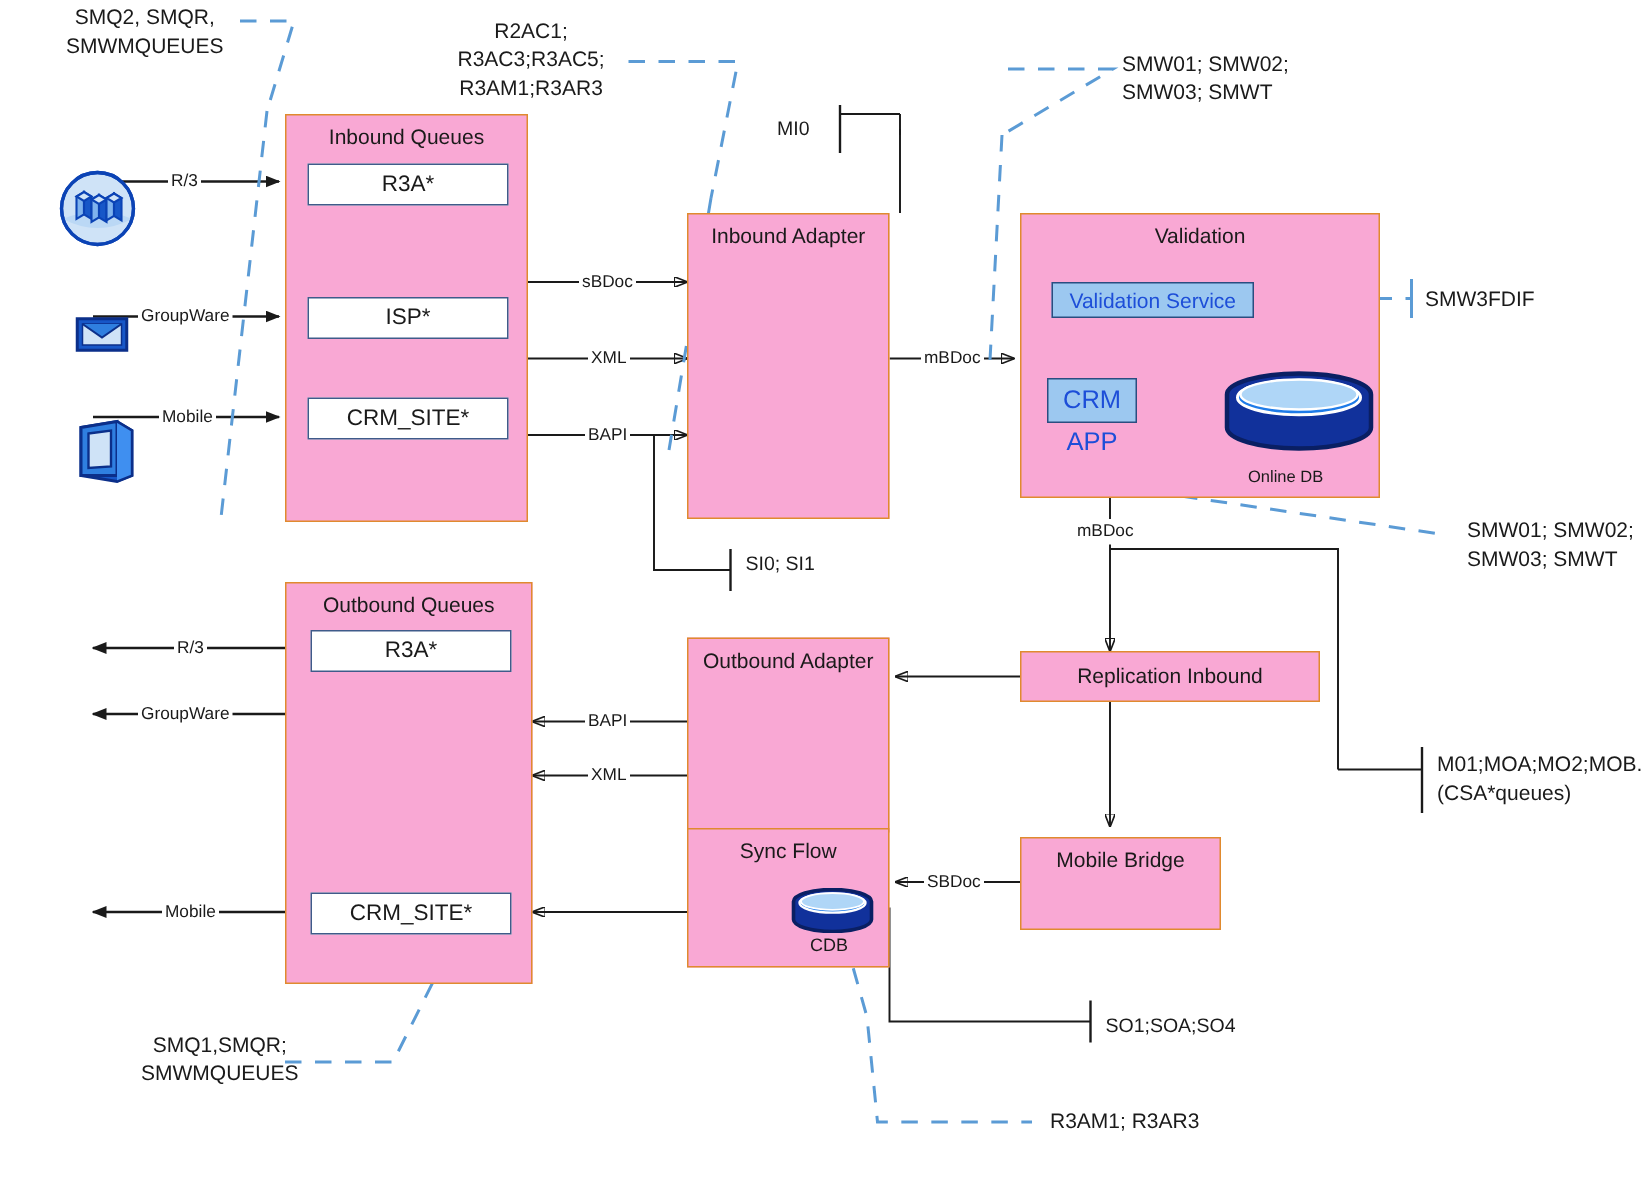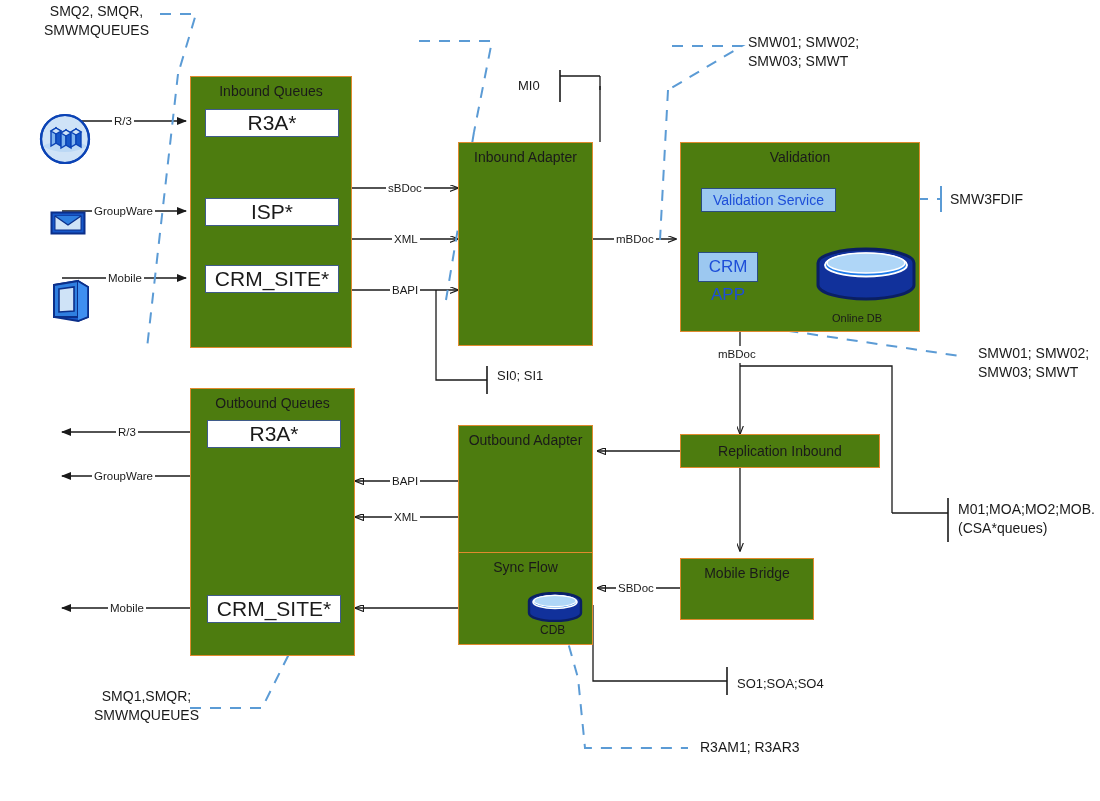--- a/index.html
+++ b/index.html
@@ -23,21 +23,21 @@
     position: absolute;
     left: 0;
     top: 0;
     width: 1100px;
     height: 801px;
     pointer-events: none;
   }
   .node {
     position: absolute;
     box-sizing: border-box;
-    background: #4d7c0f;
+    background: #f9a8d4;
     border: 1px solid #E08A2E;
   }
   .node > .node-title {
     position: absolute;
     left: 0;
     right: 0;
     top: 6px;
     text-align: center;
     font-size: 14px;
     color: #1a1a1a;
@@ -46,21 +46,21 @@
   .node.centered > .node-title {
     top: 50%;
     transform: translateY(-50%);
   }
   .qitem {
     position: absolute;
     box-sizing: border-box;
     background: #ffffff;
     border: 1px solid #3f5b8a;
     text-align: center;
-    font-size: 21px;
+    font-size: 15px;
     color: #1a1a1a;
     line-height: 26px;
     height: 28px;
   }
   .bluebox {
     position: absolute;
     box-sizing: border-box;
     background: #9CC8F0;
     border: 1px solid #2a4d80;
     text-align: center;
@@ -315,20 +315,23 @@
 
   <div class="lbl small" style="left:116px; top:424px;">R/3</div>
   <div class="lbl small" style="left:92px; top:468px;">GroupWare</div>
   <div class="lbl small" style="left:108px; top:600px;">Mobile</div>
 
   <div class="lbl small" style="left:616px; top:580px;">SBDoc</div>
 
   <div class="lbl annot" style="left:44px; top:2px; text-align:center;">SMQ2, SMQR,
 SMWMQUEUES</div>
 
+  <div class="lbl annot" style="left:305px; top:11px; text-align:center;">R2AC1;
+R3AC3;R3AC5;
+R3AM1;R3AR3</div>
 
   <div class="lbl annot" style="left:748px; top:33px;">SMW01; SMW02;
 SMW03; SMWT</div>
 
   <div class="lbl annot" style="left:950px; top:190px;">SMW3FDIF</div>
 
   <div class="lbl annot" style="left:978px; top:344px;">SMW01; SMW02;
 SMW03; SMWT</div>
 
   <div class="lbl" style="left:518px; top:77px; font-size:13px;">MI0</div>

